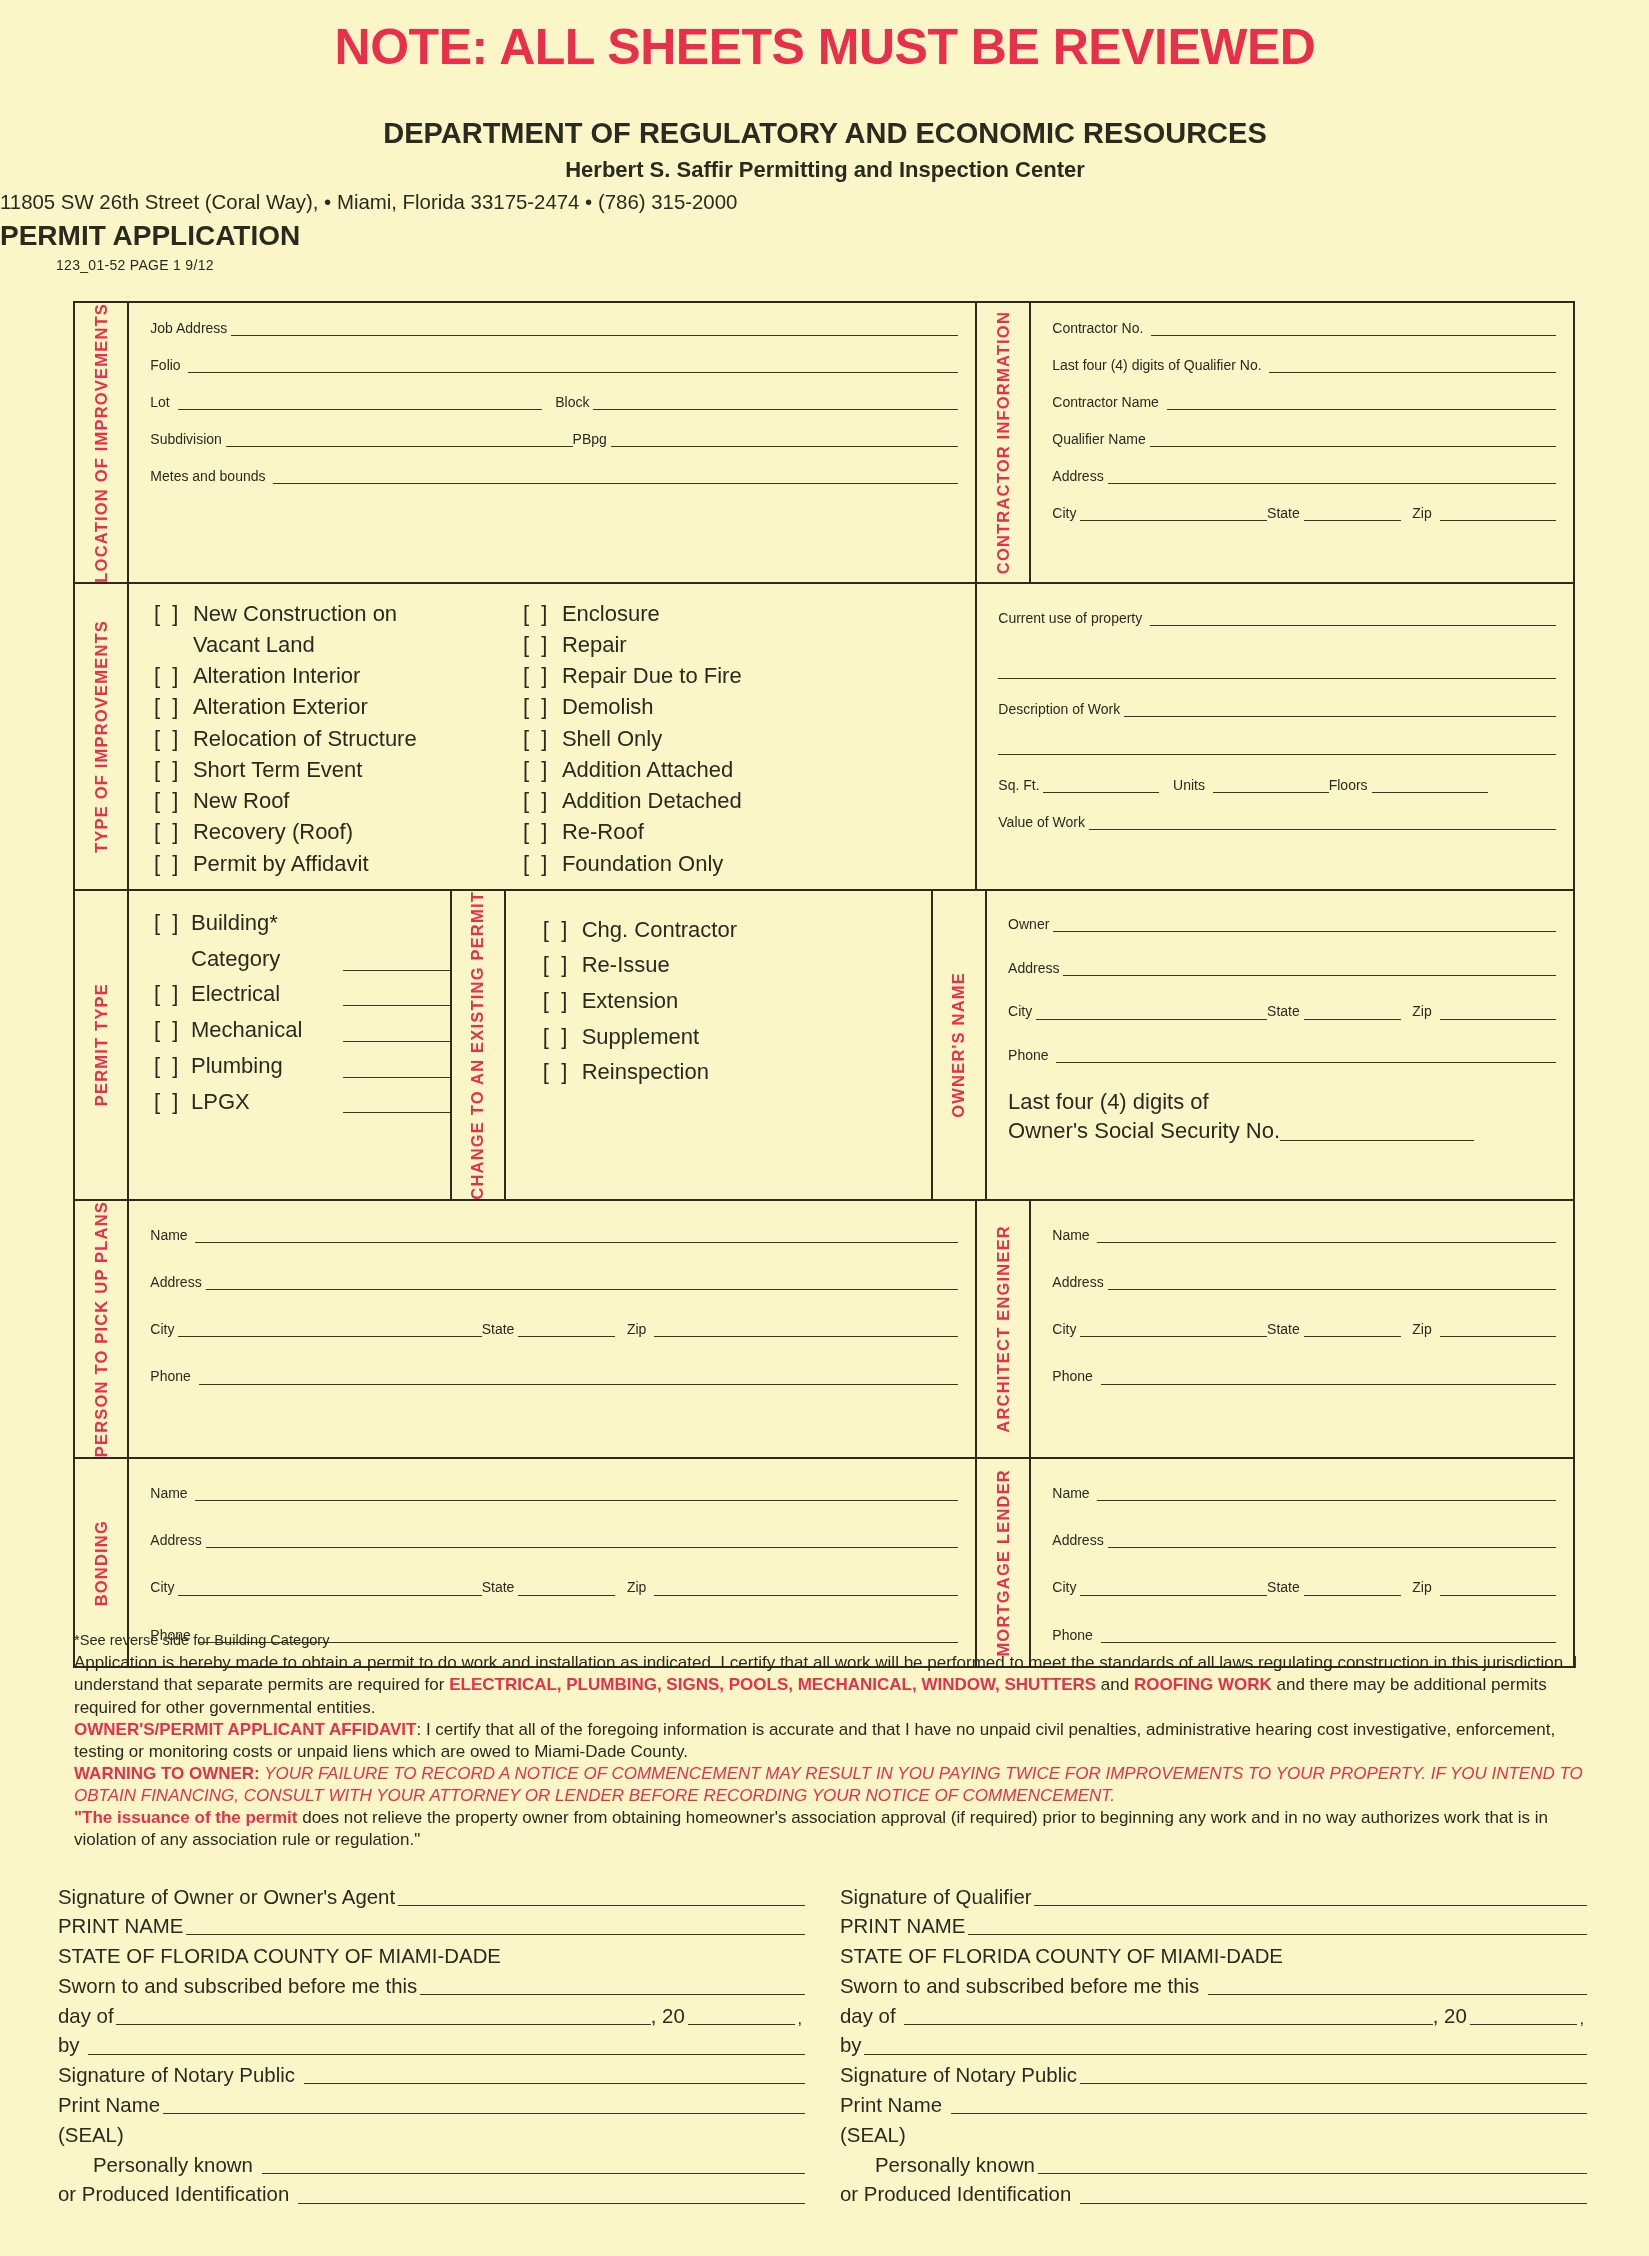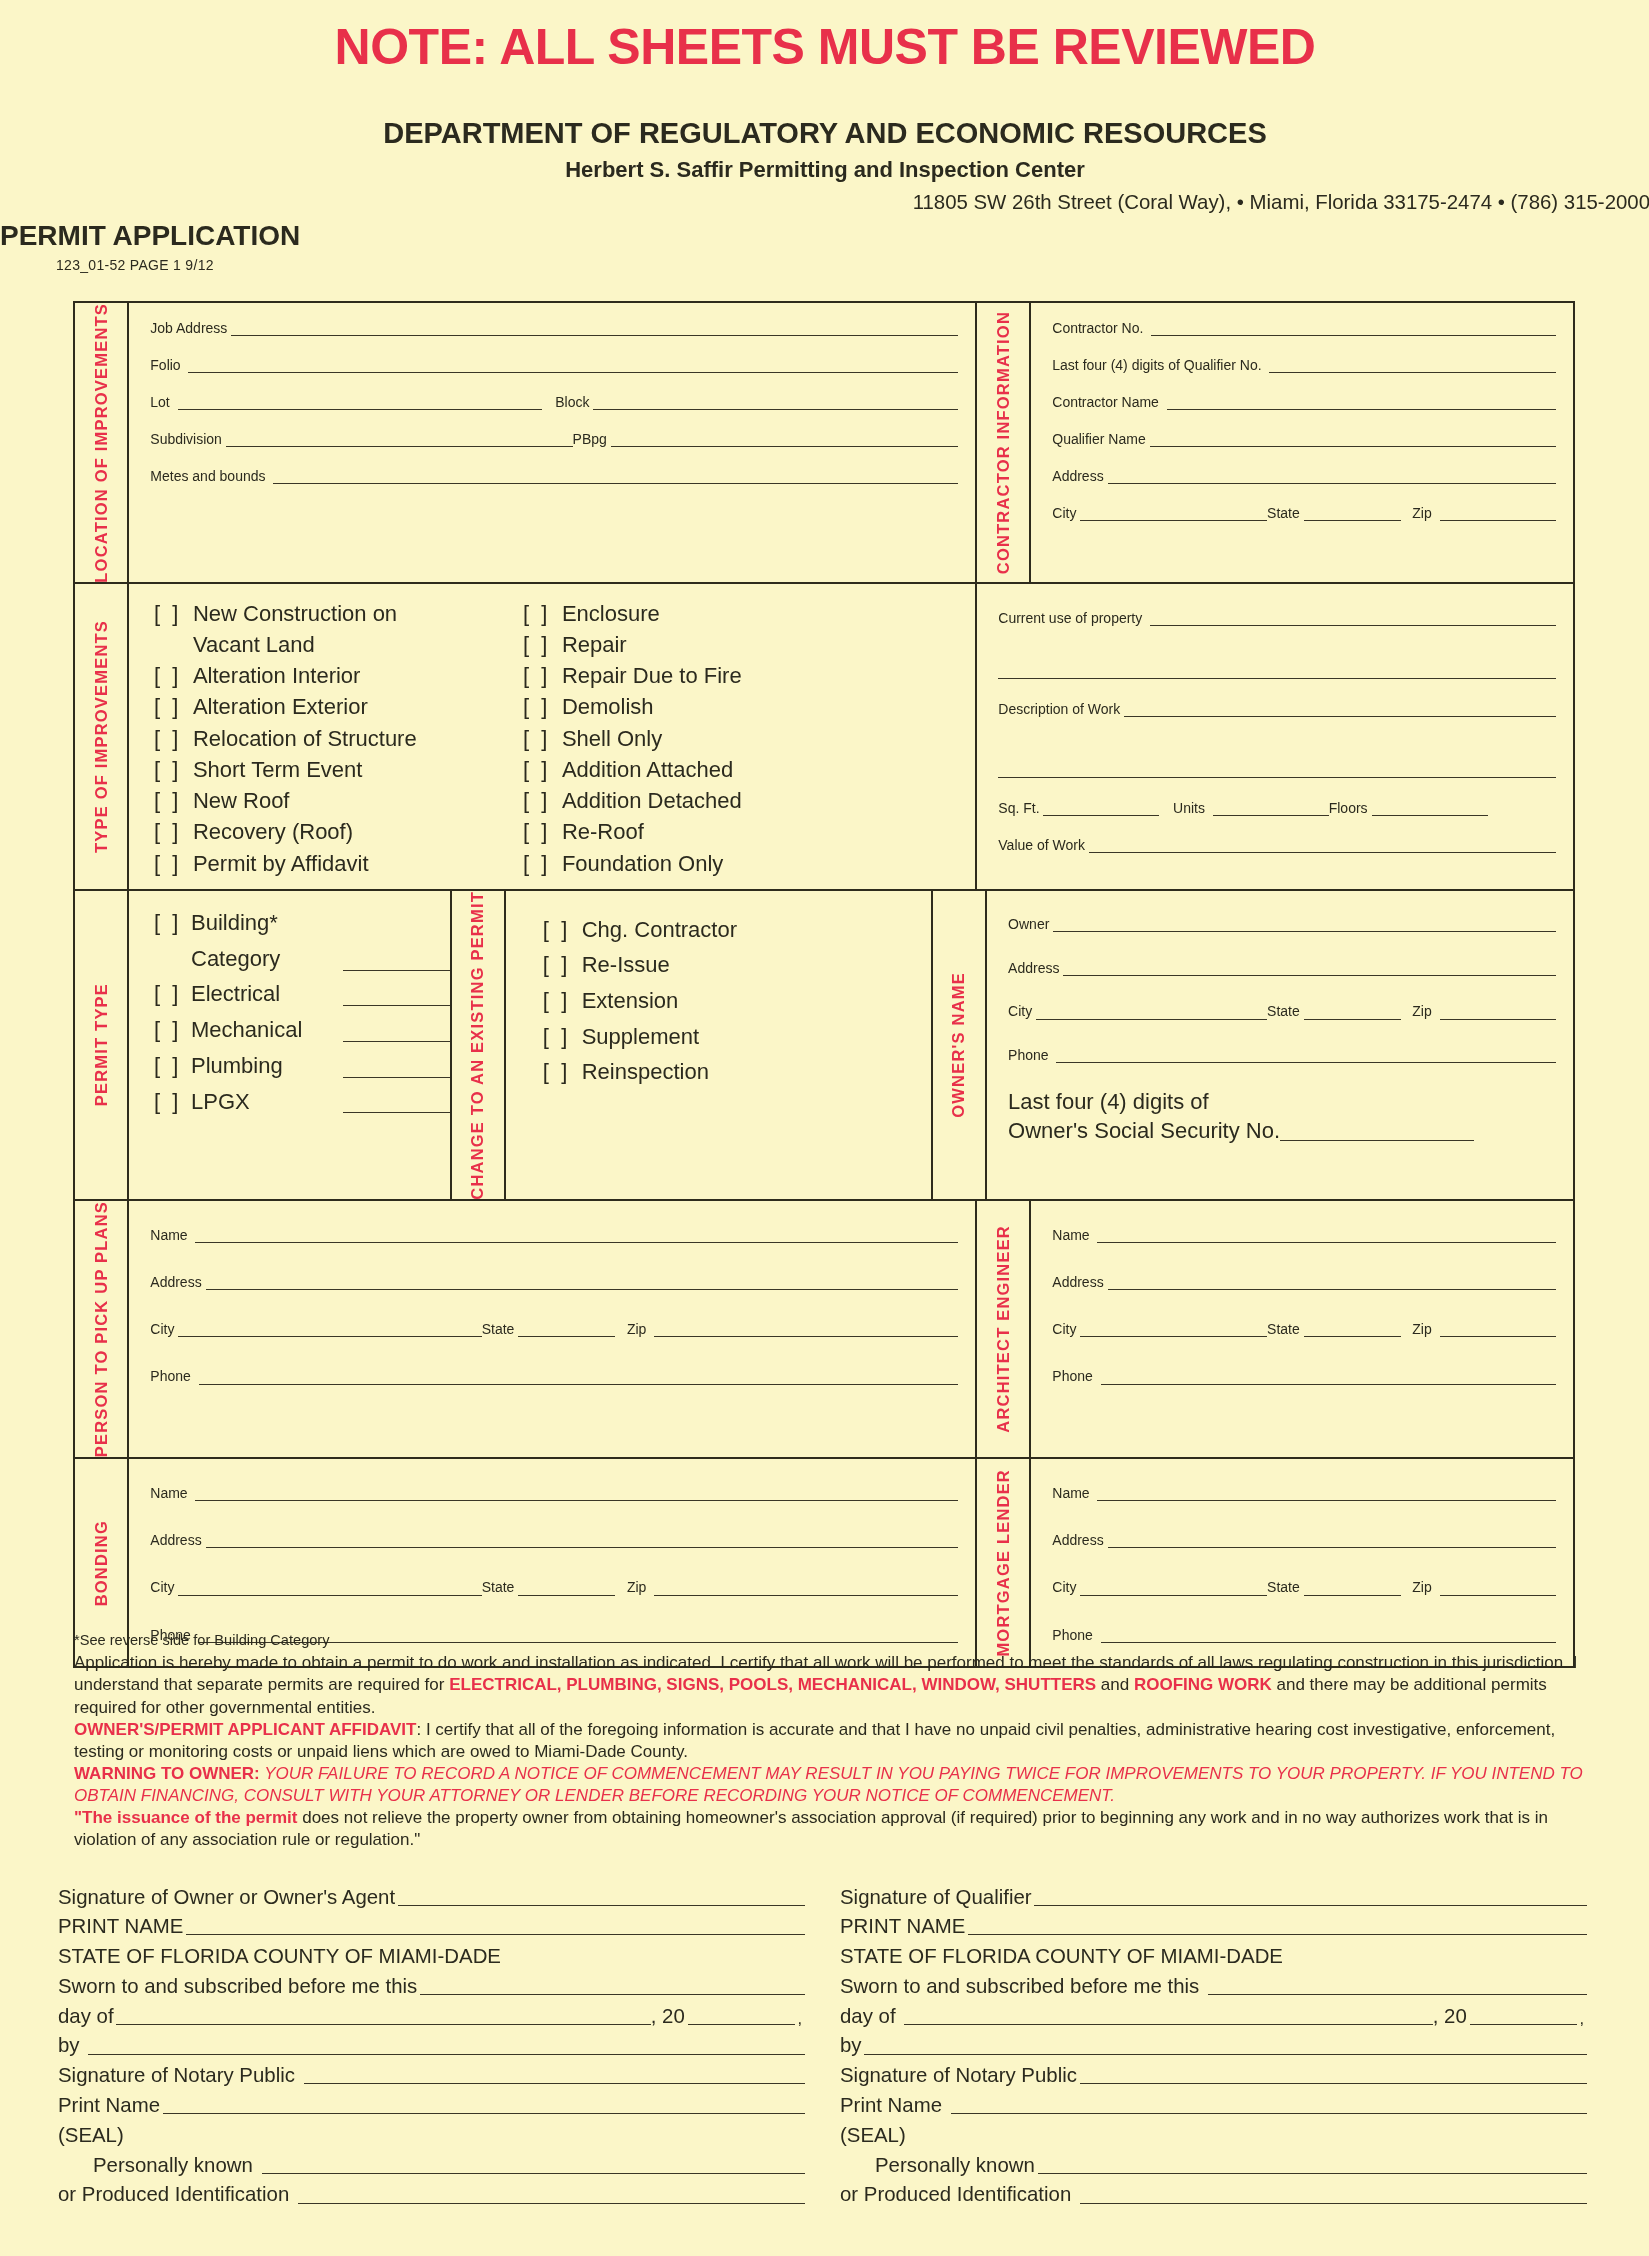--- a/index.html
+++ b/index.html
@@ -24,21 +24,21 @@
     font-stretch:condensed;
     transform:scaleX(1.0);
   }
   .hdr-dept{
     text-align:center;font-weight:bold;font-size:29px;margin-top:41px;color:#2b2a1e;
   }
   .hdr-center{
     text-align:center;font-weight:bold;font-size:22px;margin-top:7.8px;color:#2b2a1e;
   }
   .hdr-addr{
-    text-align:right;font-size:20.4px;margin-top:7.8px;color:#2b2a1e;
+    text-align:left;font-size:20.4px;margin-top:7.8px;color:#2b2a1e;
   }
   .hdr-permit{
     text-align:left;font-weight:bold;font-size:28px;margin-top:5.8px;color:#2b2a1e;
   }
   .formcode{
     position:absolute;left:56px;top:239px;font-size:14px;color:#2b2a1e;letter-spacing:0.3px;
   }
 
   
   .formbox{
@@ -281,21 +281,21 @@
         </div>
       </div>
       <div class="cell fields" style="flex:1;padding-top:21.3px">
         <div class="fl" style="margin-bottom:29px">
           <span class="lbl">Current use of property</span>
           <span class="dash gap"></span>
         </div>
         <div class="fl" style="margin-bottom:13.6px">
           <span class="dash"></span>
         </div>
-        <div class="fl" style="margin-bottom:37px">
+        <div class="fl" style="margin-bottom:14px">
           <span class="lbl">Description of Work</span>
           <span class="dash"></span>
         </div>
         <div class="fl" style="margin-bottom:13.6px">
           <span class="dash"></span>
         </div>
         <div class="fl">
           <span class="lbl">Sq. Ft.</span>
           <span class="dash w3"></span>
           <span class="lbl" style="padding-left:13.6px">Units</span>

